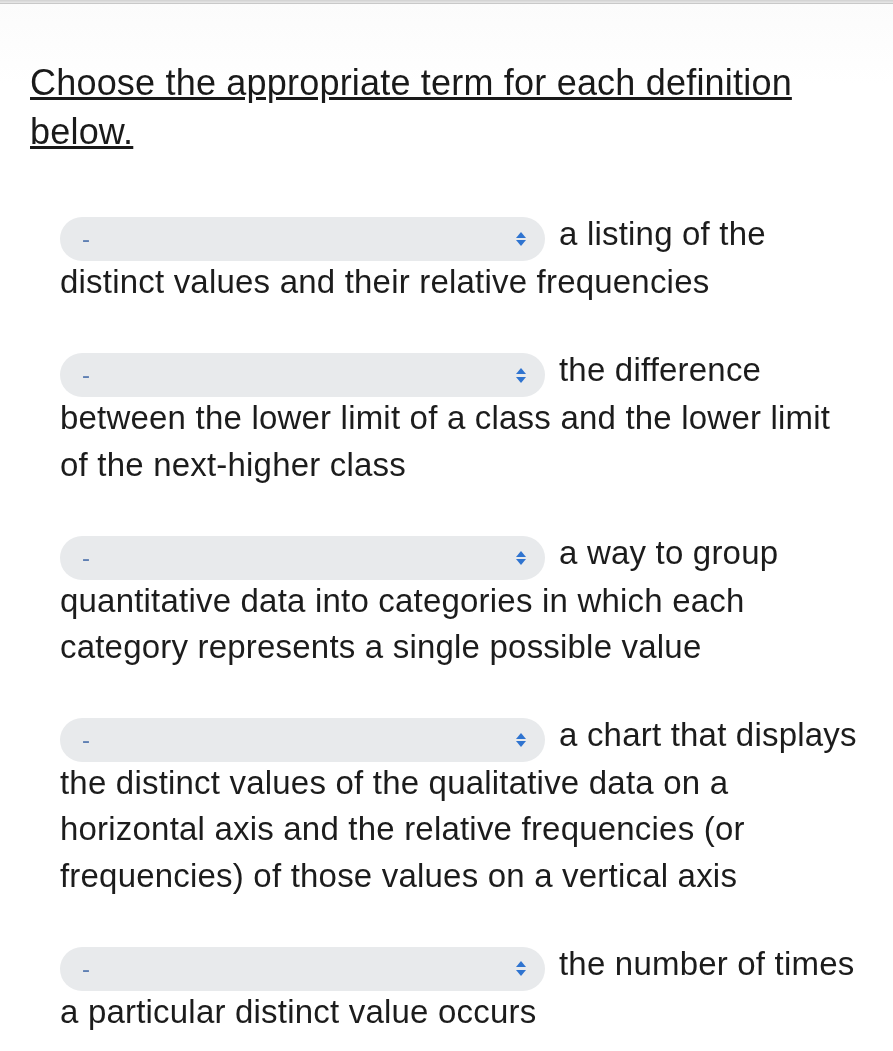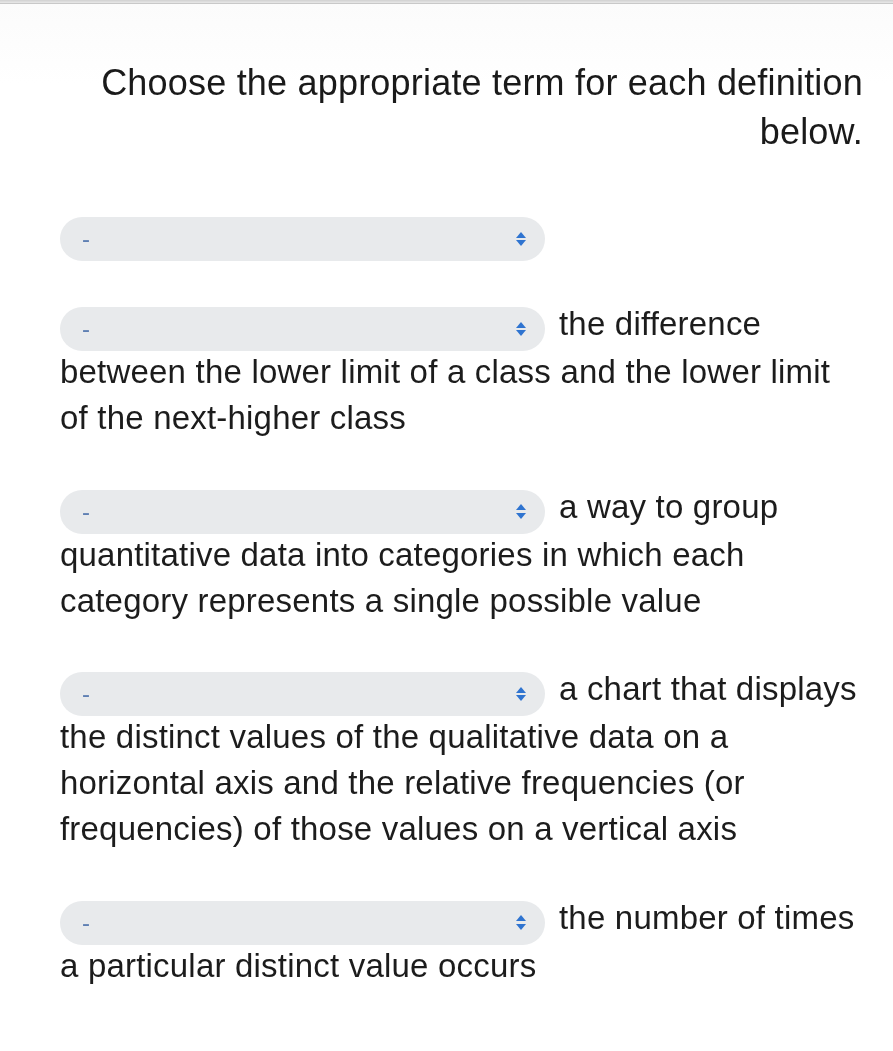--- a/index.html
+++ b/index.html
@@ -14,24 +14,25 @@
     background: linear-gradient(to bottom, #d0d0d0, #e8e8e8);
     border-bottom: 1px solid #c8c8c8;
   }
   .page-fade {
     background: linear-gradient(to bottom, #fbfbfb 0%, #ffffff 80px);
     padding: 55px 30px 40px 30px;
   }
   .prompt {
     font-size: 36px;
     color: #1a1a1a;
-    text-align: right;
+    text-align: left;
     line-height: 1.35;
     margin: 0 0 55px 0;
     letter-spacing: 0.2px;
+    text-decoration: underline;
   }
   .items {
     padding-left: 30px;
   }
   .item {
     font-size: 33px;
     color: #1c1c1c;
     line-height: 1.4;
     margin-bottom: 42px;
     letter-spacing: 0.2px;
@@ -93,21 +94,21 @@
 
   <div class="items">
 
     <div class="item">
       <span class="dd">
         <span class="dd-placeholder">-</span>
         <span class="dd-caret">
           <span class="tri-up"></span>
             <span class="tri-down"></span>
         </span>
-      </span>
+      </span><span class="def-text">a listing of the distinct values and their relative frequencies</span>
     </div>
 
     <div class="item">
       <span class="dd">
         <span class="dd-placeholder">-</span>
         <span class="dd-caret">
           <span class="tri-up"></span>
             <span class="tri-down"></span>
         </span>
       </span><span class="def-text">the difference between the lower limit of a class and the lower limit of the next-higher class</span>

